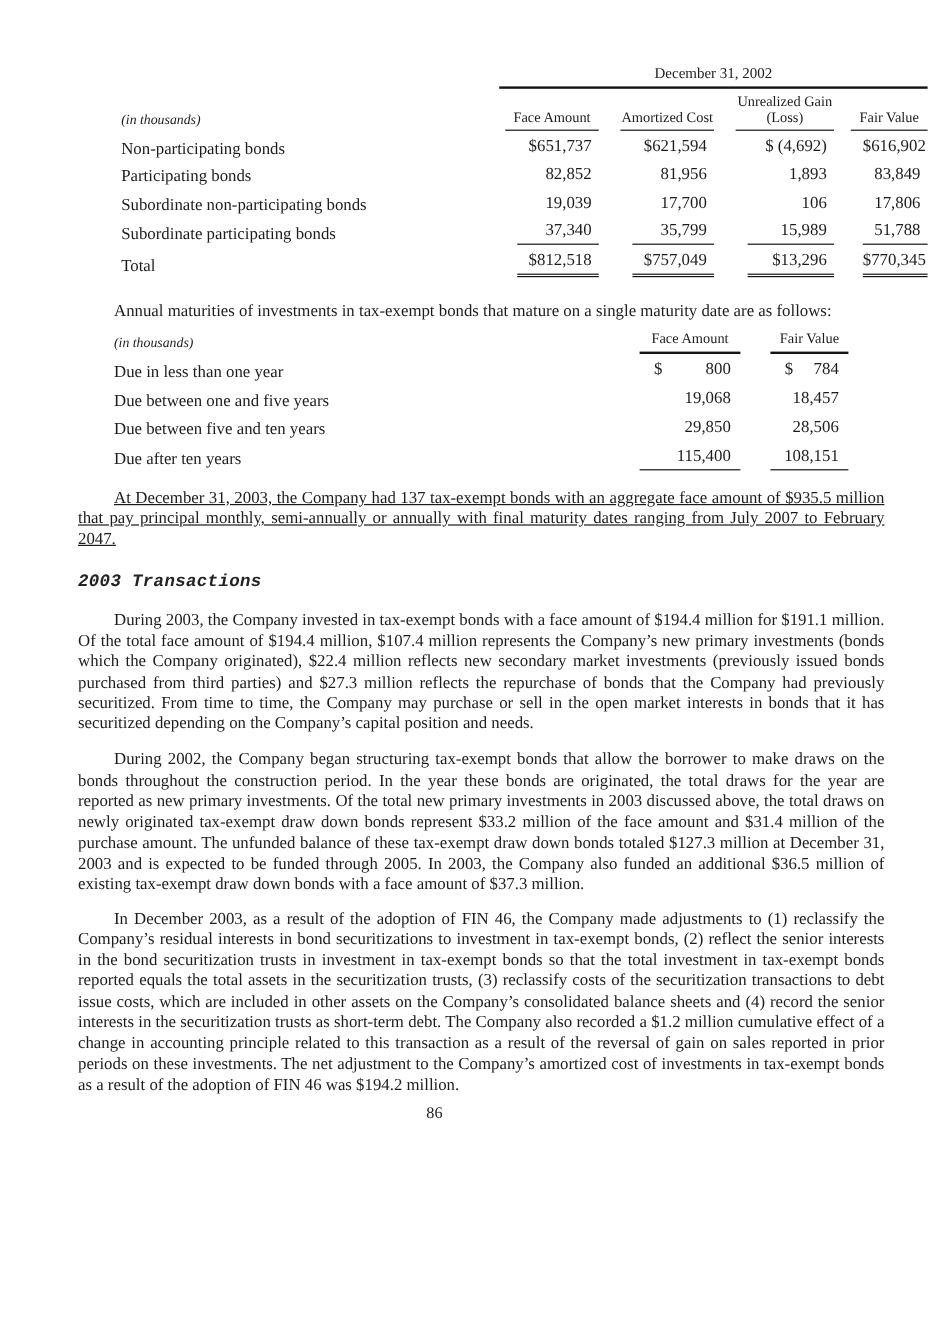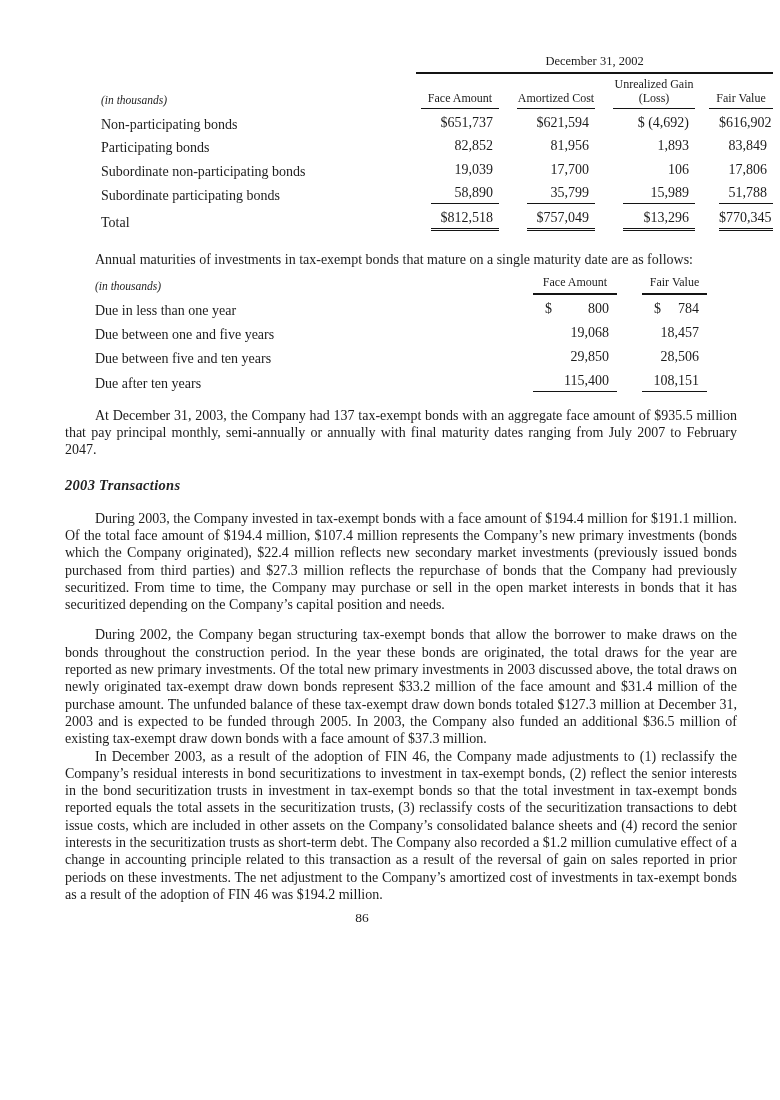--- a/index.html
+++ b/index.html
@@ -61,27 +61,27 @@
   }
   .t2 tr.data  td { padding-top: 5px; }
   .t2 tr.total td { padding-top: 4px; }
 
   
   p.body {
     font-size: 14px; line-height: 17.3px;
     text-align: justify; text-indent: 30px;
   }
   .p-annual  { margin-top: 20px; }
-  .p-atdec   { margin-top: 15px; }
+  .p-atdec   { margin-top: 15px; text-decoration: underline; }
   .p-d2003   { margin-top: 16px; }
   .p-d2002   { margin-top: 13px; }
-  .p-fin46   { }
+  .p-fin46   { margin-top: 11px; }
 
   .sect {
-    font-family: Liberation Serif, serif;
+    font-family: Liberation Mono, monospace;
     font-style: italic; font-size: 14.5px; letter-spacing: 0.3px;
     color: #232323; margin-top: 18px;
   }
 
   .pageno {
     width: 724px; margin-left: -65px; margin-top: 7px;
     text-align: center; font-size: 13.5px;
   }
 </style>
 </head>
@@ -160,21 +160,21 @@
       <td class="num-cell">
             <div class="val">106</div>
           </td>
       <td class="fair-cell">
             <div class="val">17,806</div>
           </td>
     </tr>
     <tr class="data">
       <td class="lbl">Subordinate participating bonds</td>
       <td class="num-cell">
-            <div class="val u">58,890</div>
+            <div class="val u">37,340</div>
           </td>
       <td class="num-cell">
             <div class="val u">35,799</div>
           </td>
       <td class="num-cell">
             <div class="val u">15,989</div>
           </td>
       <td class="fair-cell">
             <div class="val u">51,788</div>
           </td>

